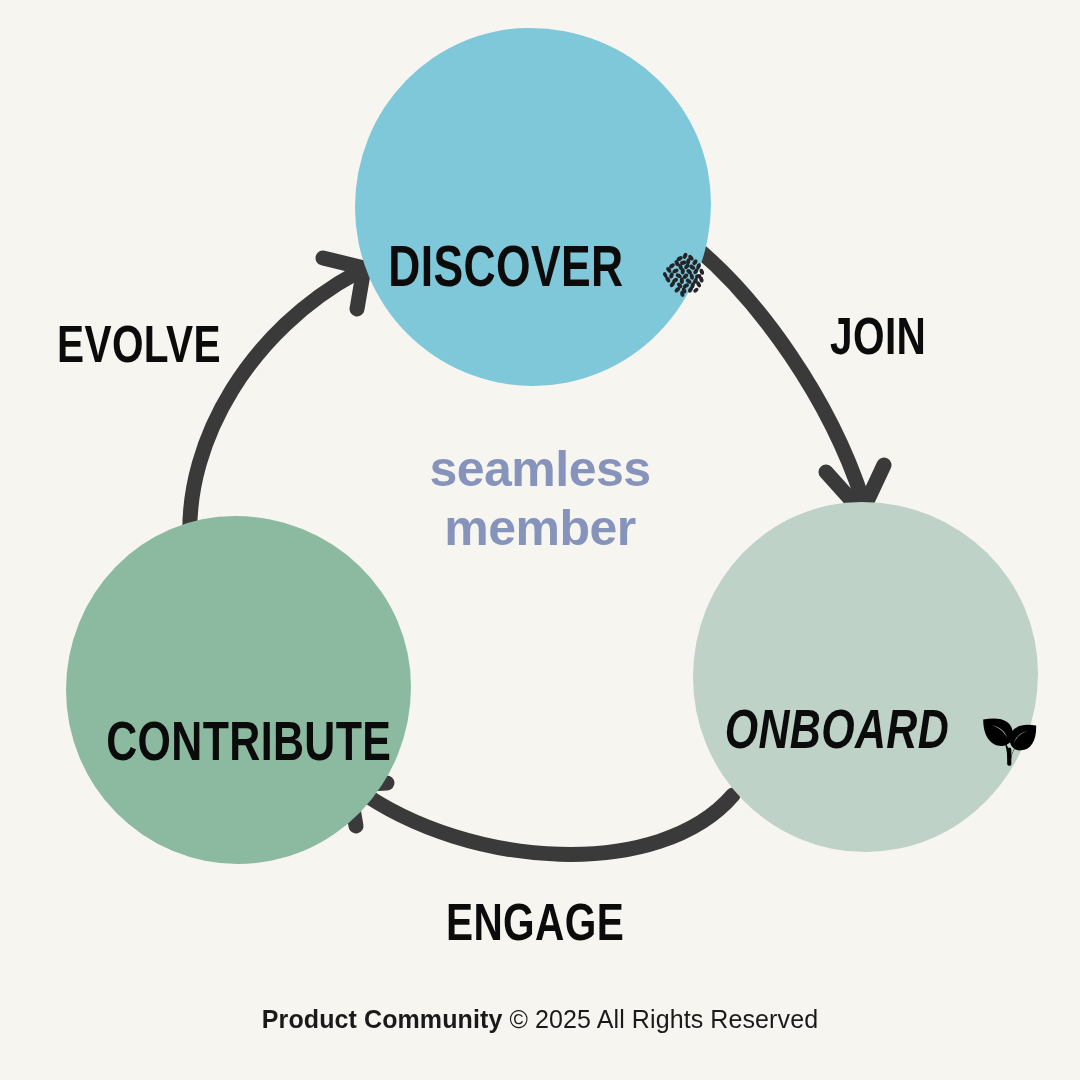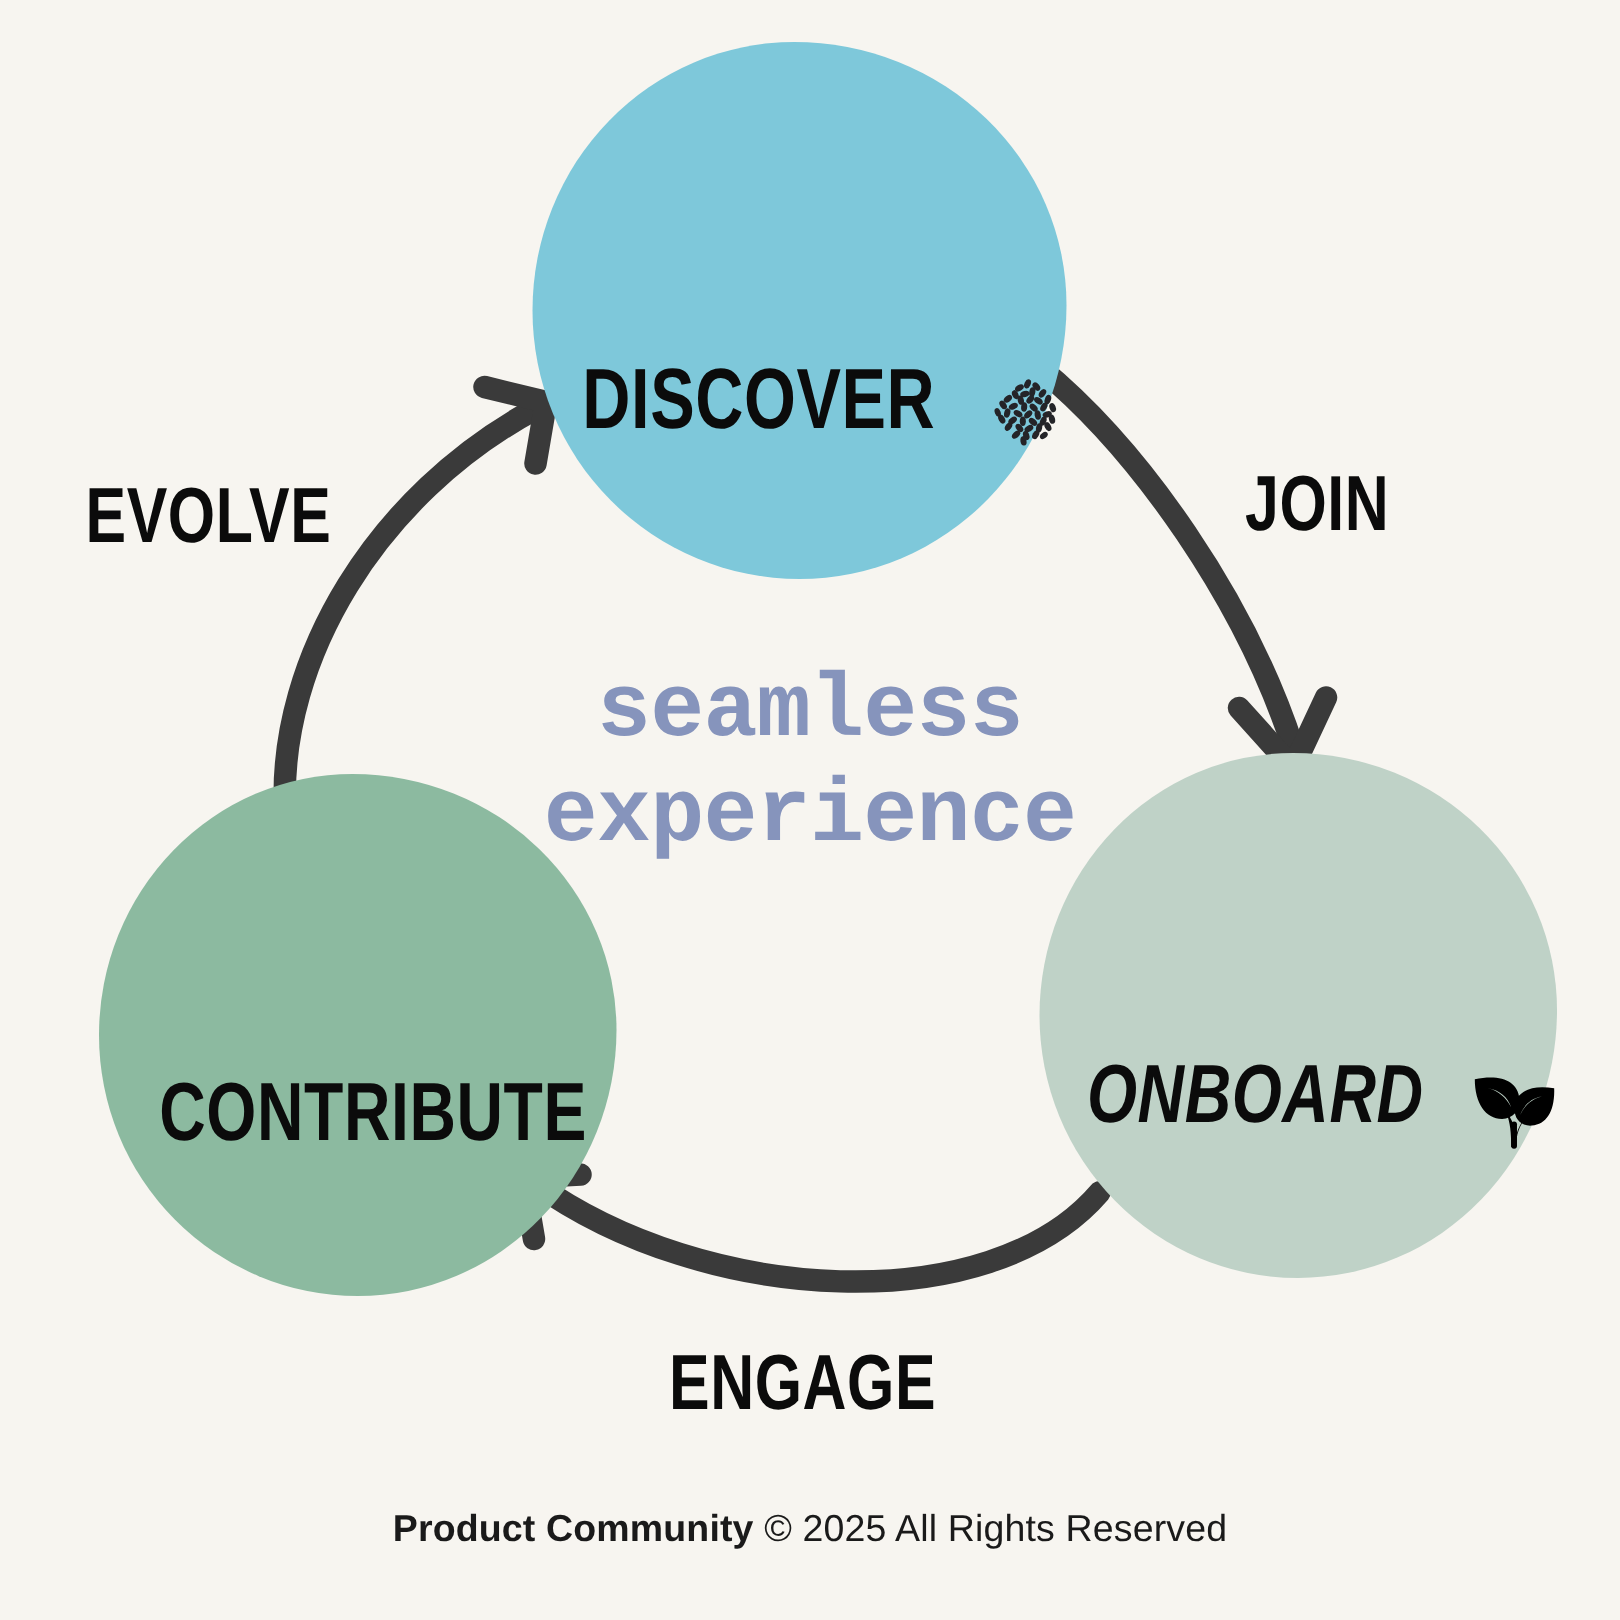--- a/index.html
+++ b/index.html
@@ -102,23 +102,23 @@
   #node-contribute .node-icon { margin-top: 20px; }
 
   
   #center-caption {
     position: absolute;
     left: 340px;
     top: 440px;
     width: 400px;
     text-align: center;
     color: #8694BC;
-    font-family: Liberation Mono, monospace;
+    font-family: Liberation Sans, sans-serif;
     font-weight: 700;
-    font-size: 60px;
+    font-size: 50px;
     line-height: 1.17;
     letter-spacing: -0.5px;
   }
   #center-caption .cap-line { display: block; }
 
   
   .arrow-label {
     position: absolute;
     color: #0B0B0B;
     font-family: "Liberation Sans Narrow", "Liberation Sans", sans-serif;
@@ -274,21 +274,21 @@
           <path d="M68 26 L76 12 L79 14 L70 27 Z"></path>
 
           <ellipse cx="63" cy="99" rx="26" ry="3" opacity="0.35"></ellipse>
         </g>
       </svg>
     </div>
   </div>
 
   <div id="center-caption">
     <span class="cap-line">seamless</span>
-    <span class="cap-line">experience</span>
+    <span class="cap-line">member</span>
   </div>
 
   <div class="arrow-label" id="label-join">JOIN</div>
   <div class="arrow-label" id="label-engage">ENGAGE</div>
   <div class="arrow-label" id="label-evolve">EVOLVE</div>
 
   <div id="footer">
     <span class="brand">Product Community</span><span class="rest"> © 2025 All Rights Reserved</span>
   </div>
 

